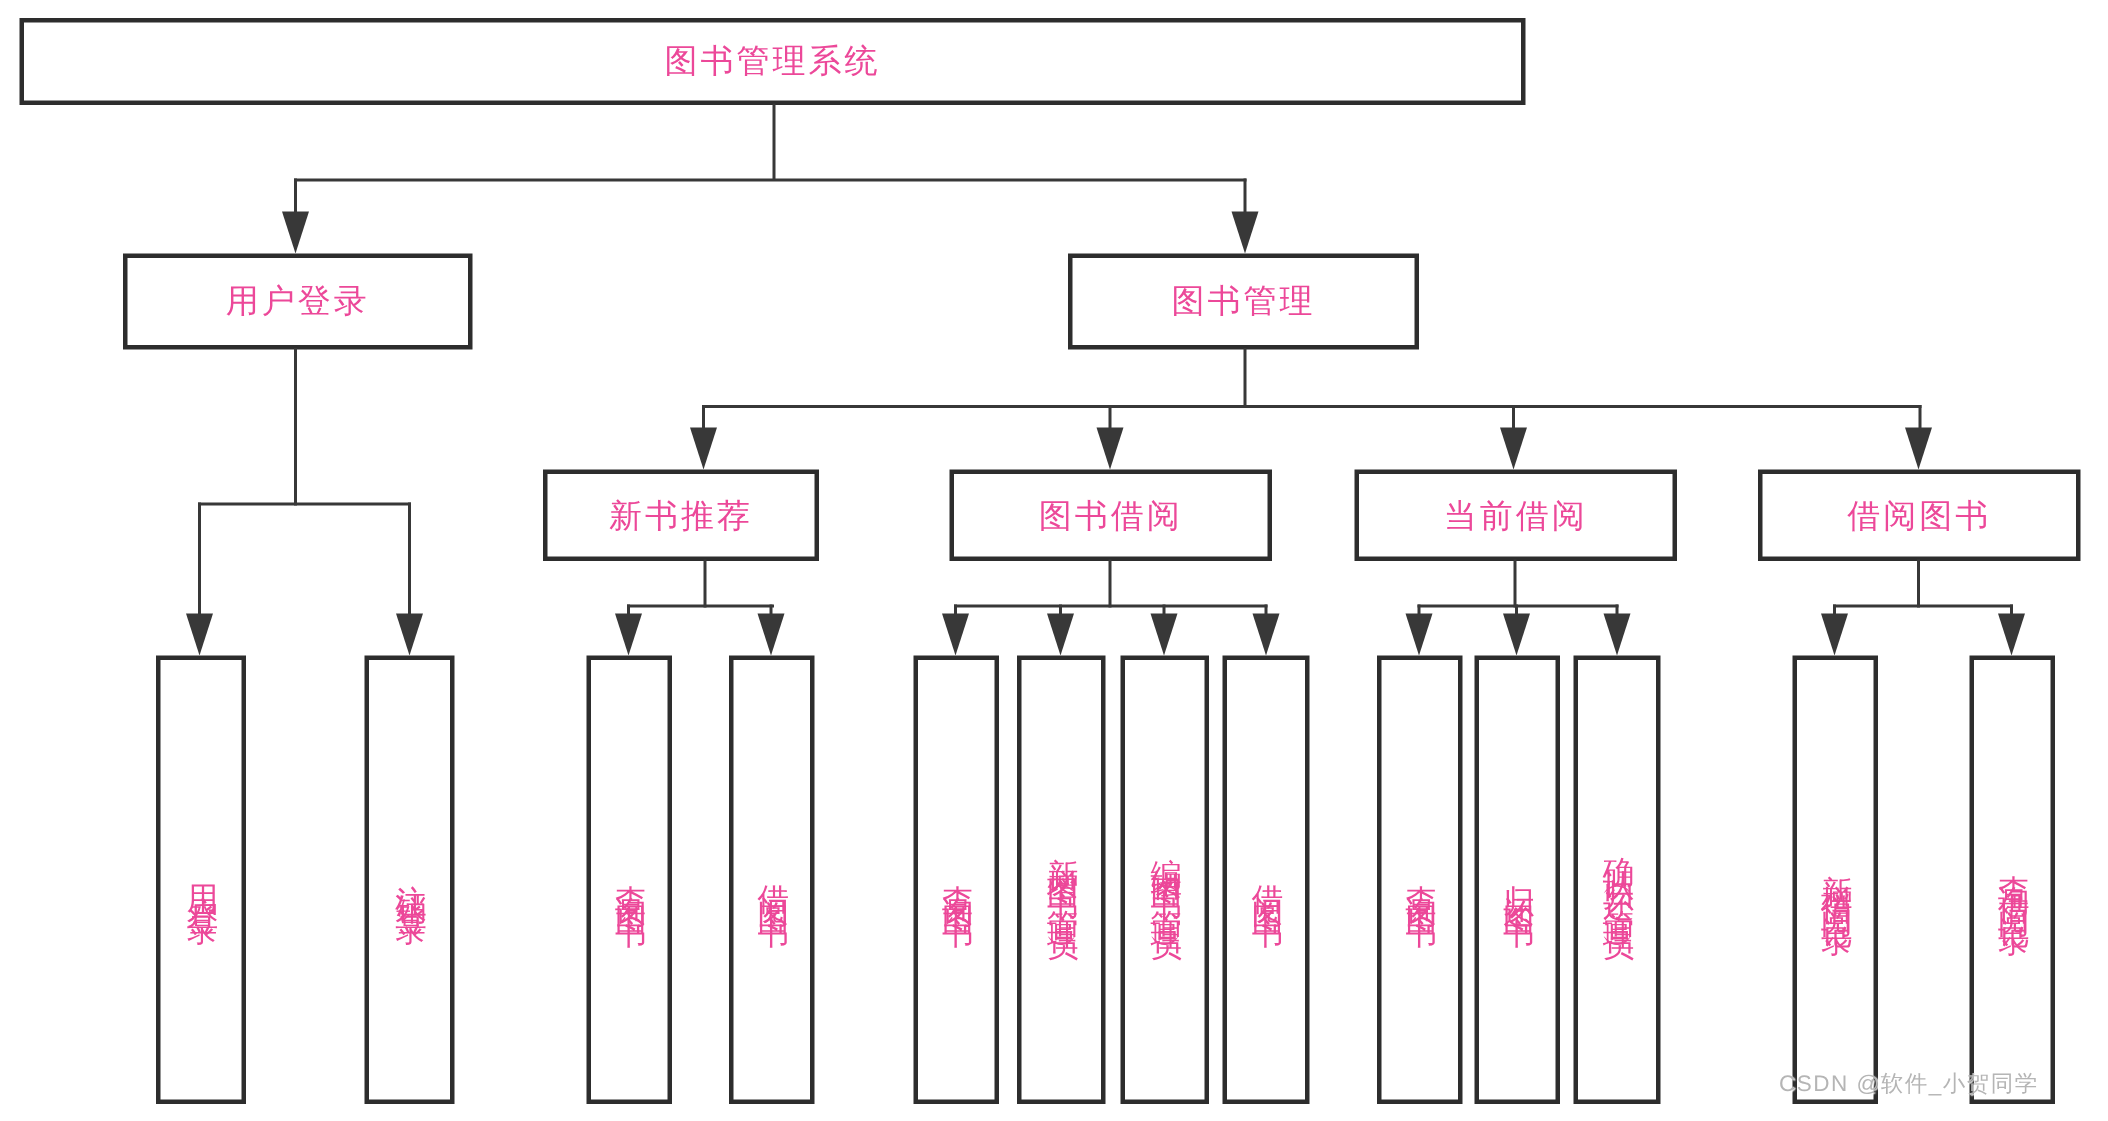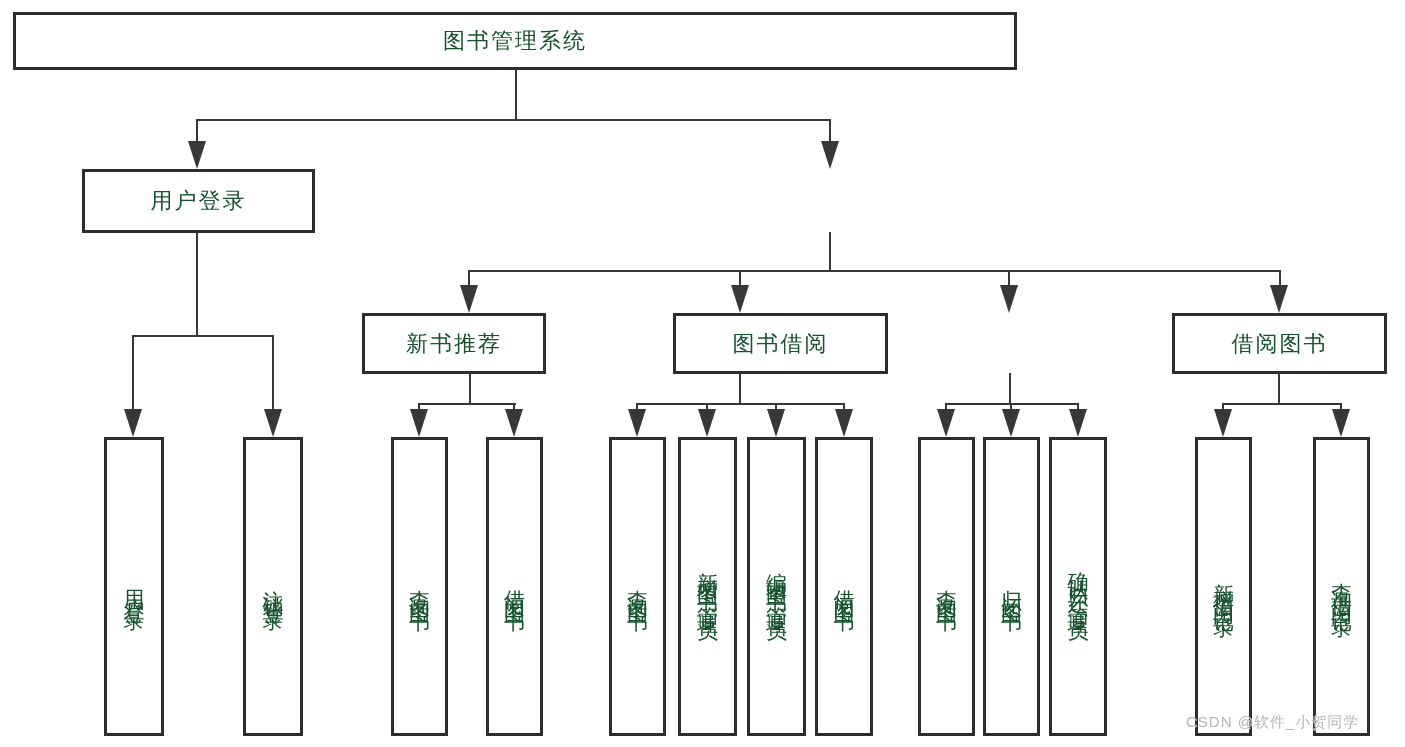--- a/index.html
+++ b/index.html
@@ -3,21 +3,21 @@
 <meta charset="utf-8">
 <style>
   * { margin:0; padding:0; box-sizing:border-box; }
   html,body { width:1405px; height:747px; background:#ffffff; overflow:hidden;
               font-family:"Liberation Sans","DejaVu Sans",sans-serif; }
   #canvas { position:relative; width:1405px; height:747px; background:#ffffff; }
 
   .node {
     position:absolute; background:#ffffff; border:3px solid #2d2d2d;
     display:flex; align-items:center; justify-content:center;
-    font-size:22px; color:#14532d; letter-spacing:2px; white-space:nowrap;
+    font-size:22px; color:#ec4899; letter-spacing:2px; white-space:nowrap;
   }
   .leaf {
     writing-mode:vertical-rl; text-orientation:mixed;
     font-size:21px; letter-spacing:7px; white-space:normal;
   }
   .vline { position:absolute; width:2px; background:#383838; }
   .hline { position:absolute; height:2px; background:#383838; }
   .arrow { position:absolute; width:0; height:0;
            border-left:9px solid transparent; border-right:9px solid transparent;
            border-top:28px solid #383838; }
@@ -39,20 +39,23 @@
   <div class="vline" style="left:515px; top:69px; height:51px;"></div>
   <div class="hline" style="left:196px; top:119px; width:635px;"></div>
   <div class="vline" style="left:196px; top:119px; height:24px;"></div>
   <div class="vline" style="left:829px; top:119px; height:24px;"></div>
   <div class="arrow" style="left:188px; top:141px;"></div>
   <div class="arrow" style="left:821px; top:141px;"></div>
 
   <div class="node" style="left:82px; top:169px; width:233px; height:64px;">
     <span>用户登录</span>
   </div>
+  <div class="node" style="left:712px; top:169px; width:234px; height:64px;">
+    <span>图书管理</span>
+  </div>
 
   <div class="vline" style="left:196px; top:232px; height:105px;"></div>
   <div class="hline" style="left:132px; top:335px; width:142px;"></div>
   <div class="vline" style="left:132px; top:335px; height:76px;"></div>
   <div class="vline" style="left:272px; top:335px; height:76px;"></div>
   <div class="arrow" style="left:124px; top:409px;"></div>
   <div class="arrow" style="left:264px; top:409px;"></div>
 
   <div class="vline" style="left:829px; top:232px; height:40px;"></div>
   <div class="hline" style="left:469px; top:270px; width:812px;"></div>
@@ -61,22 +64,25 @@
   <div class="vline" style="left:1008px; top:270px; height:17px;"></div>
   <div class="vline" style="left:1279px; top:270px; height:17px;"></div>
   <div class="arrow" style="left:460px; top:285px;"></div>
   <div class="arrow" style="left:731px; top:285px;"></div>
   <div class="arrow" style="left:1000px; top:285px;"></div>
   <div class="arrow" style="left:1270px; top:285px;"></div>
 
   <div class="node" style="left:362px; top:313px; width:184px; height:61px;">
     <span>新书推荐</span>
   </div>
-  <div class="node" style="left:633px; top:313px; width:215px; height:61px;margin-left:40px;">
+  <div class="node" style="left:633px; top:313px; width:215px; height:61px;">
     <span>图书借阅</span>
+  </div>
+  <div class="node" style="left:903px; top:313px; width:215px; height:61px;">
+    <span>当前借阅</span>
   </div>
   <div class="node" style="left:1172px; top:313px; width:215px; height:61px;">
     <span>借阅图书</span>
   </div>
 
   <div class="vline" style="left:469px; top:373px; height:32px;"></div>
   <div class="hline" style="left:418px; top:403px; width:98px;"></div>
   <div class="vline" style="left:418px; top:403px; height:9px;"></div>
   <div class="vline" style="left:513px; top:403px; height:9px;"></div>
   <div class="arrow" style="left:410px; top:409px;"></div>

